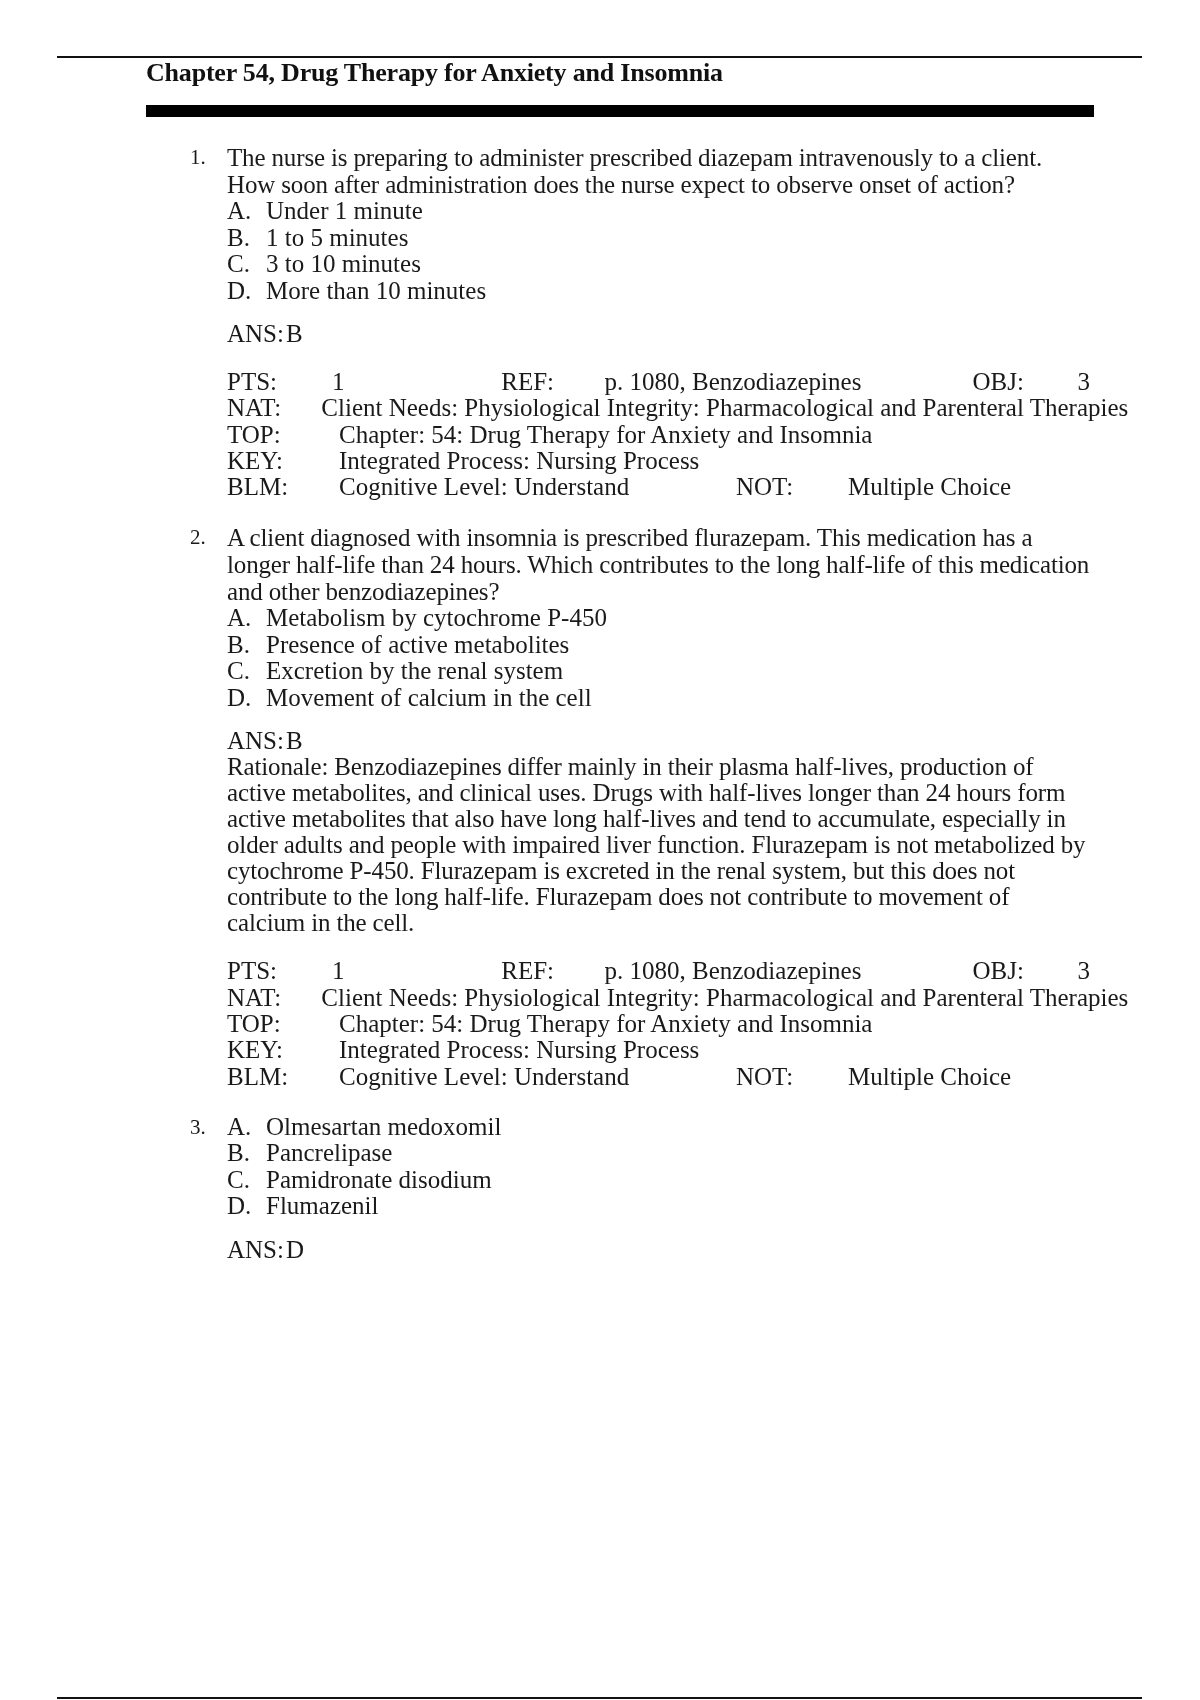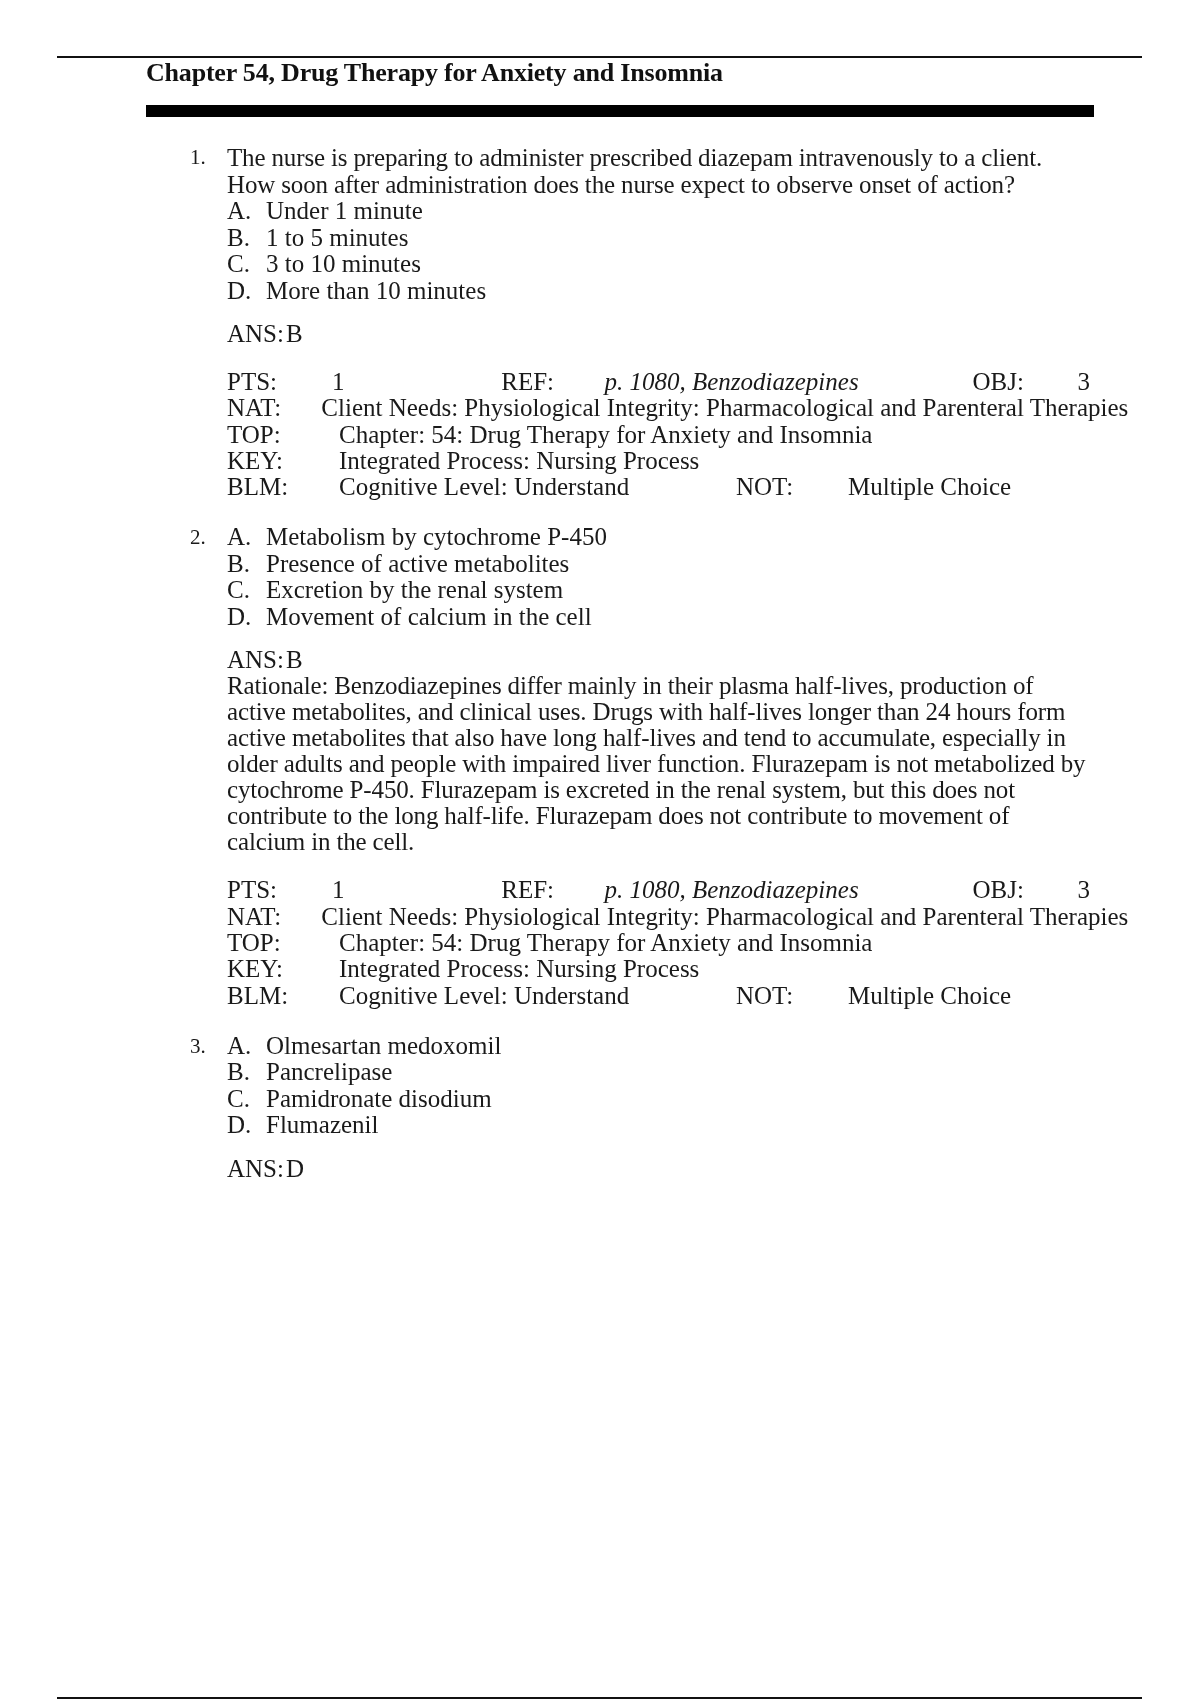--- a/index.html
+++ b/index.html
@@ -26,21 +26,21 @@
     .option { display: flex; line-height: 26.5px; }
     .opt-letter { width: 39px; flex: 0 0 39px; }
     .ans { margin-top: 16px; line-height: 27px; }
     .ans .lab { display: inline-block; width: 59px; }
     .rationale { margin: 0; line-height: 26px; letter-spacing: -0.15px; }
     .meta { margin-top: 22px; line-height: 26.3px; }
     .meta-row { display: flex; white-space: nowrap; gap: 40px; }
     .mlab { display: inline-block; width: 72px; }
     .pts-val { display: inline-block; width: 143px; }
     .ref-lab { display: inline-block; width: 70px; }
-    .ref-val { display: inline-block; width: 363px; font-style: italic; }
+    .ref-val { display: inline-block; width: 363px; }
     .obj-lab { display: inline-block; width: 72px; }
     .blm-val { display: inline-block; width: 357px; }
     .not-lab { display: inline-block; width: 72px; }
   </style>
 </head>
 <body>
 
 <div class="top-rule"></div>
 <h1 class="title">Chapter 54, Drug Therapy for Anxiety and Insomnia</h1>
 <div class="title-bar"></div>
@@ -97,20 +97,21 @@
           <span class="not-lab">NOT:</span>
             <span>Multiple Choice</span>
         </div>
       </div>
     </div>
   </div>
 
   <div class="question" style="margin-top:24px;">
     <span class="qnum">2.</span>
     <div class="qbody">
+      <p class="stem">A client diagnosed with insomnia is prescribed flurazepam. This medication has a longer half-life than 24 hours. Which contributes to the long half-life of this medication and other benzodiazepines?</p>
       <ul class="options">
         <li class="option">
             <span class="opt-letter">A.</span>
             <span>Metabolism by cytochrome P-450</span>
           </li>
         <li class="option">
             <span class="opt-letter">B.</span>
             <span>Presence of active metabolites</span>
           </li>
         <li class="option">

